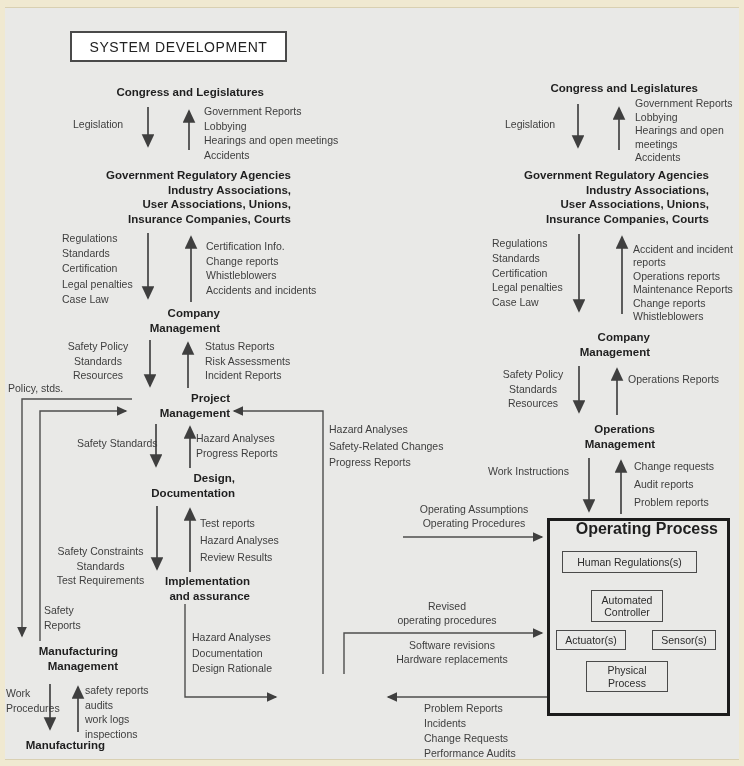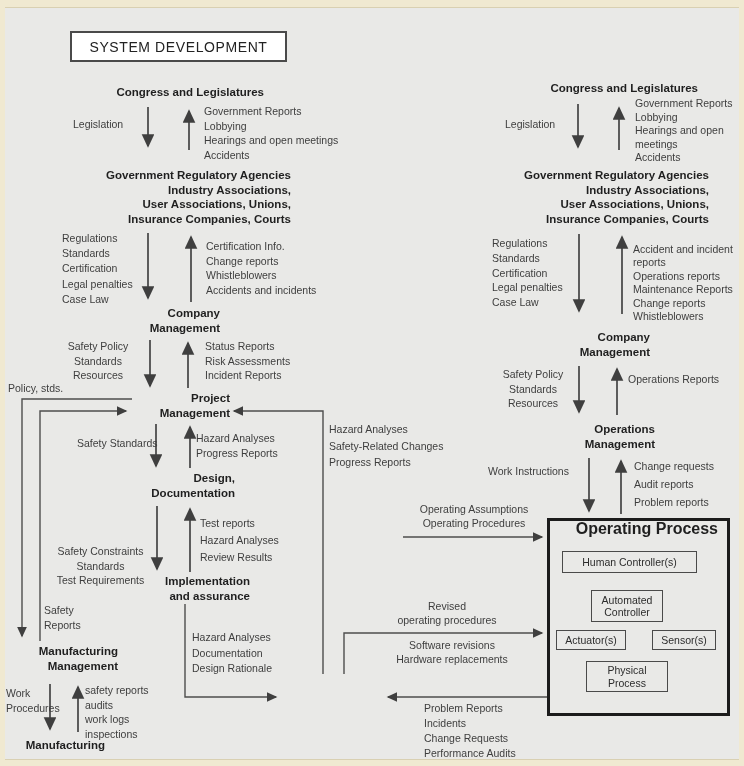--- a/index.html
+++ b/index.html
@@ -204,21 +204,21 @@
 Standards
 Resources</div>
   <div class="lbl" style="left:628px;top:372px;">Operations Reports</div>
   <div class="lbl" style="left:488px;top:464px;">Work Instructions</div>
   <div class="lbl" style="left:634px;top:457px;line-height:18px;">Change requests
 Audit reports
 Problem reports</div>
 
   <div id="opbox" style="left:547px;top:518px;width:177px;height:192px;"></div>
   <div class="hd" style="left:556px;top:522px;width:162px;font-size:16px;">Operating Process</div>
-  <div class="pbox" style="left:562px;top:551px;width:133px;height:20px;">Human Controller(s)</div>
+  <div class="pbox" style="left:562px;top:551px;width:133px;height:20px;">Human Regulations(s)</div>
   <div class="pbox" style="left:591px;top:590px;width:70px;height:30px;">Automated
 Controller</div>
   <div class="pbox" style="left:556px;top:630px;width:68px;height:18px;">Actuator(s)</div>
   <div class="pbox" style="left:652px;top:630px;width:62px;height:18px;">Sensor(s)</div>
   <div class="pbox" style="left:586px;top:661px;width:80px;height:29px;">Physical
 Process</div>
 
   <div class="frame" style="left:0;top:0;width:744px;height:7px;border-bottom:1px solid #d9d0b2;"></div>
   <div class="frame" style="left:0;top:759px;width:744px;height:7px;border-top:1px solid #d9d0b2;"></div>
   <div class="frame" style="left:0;top:0;width:5px;height:766px;"></div>

